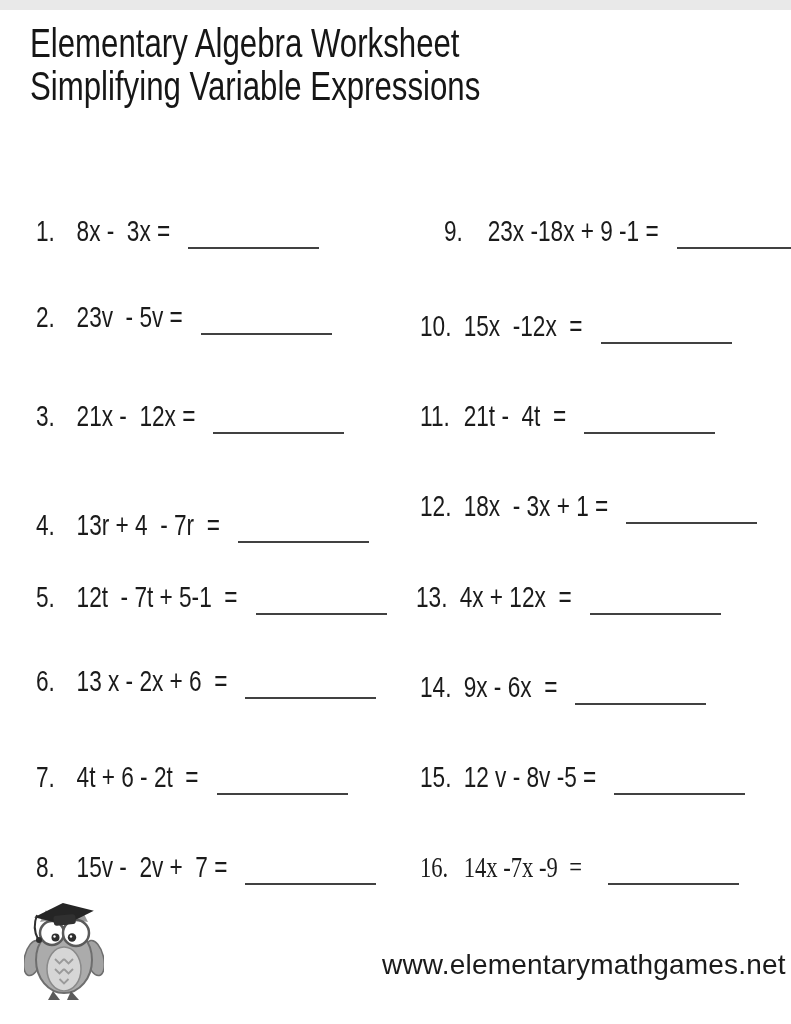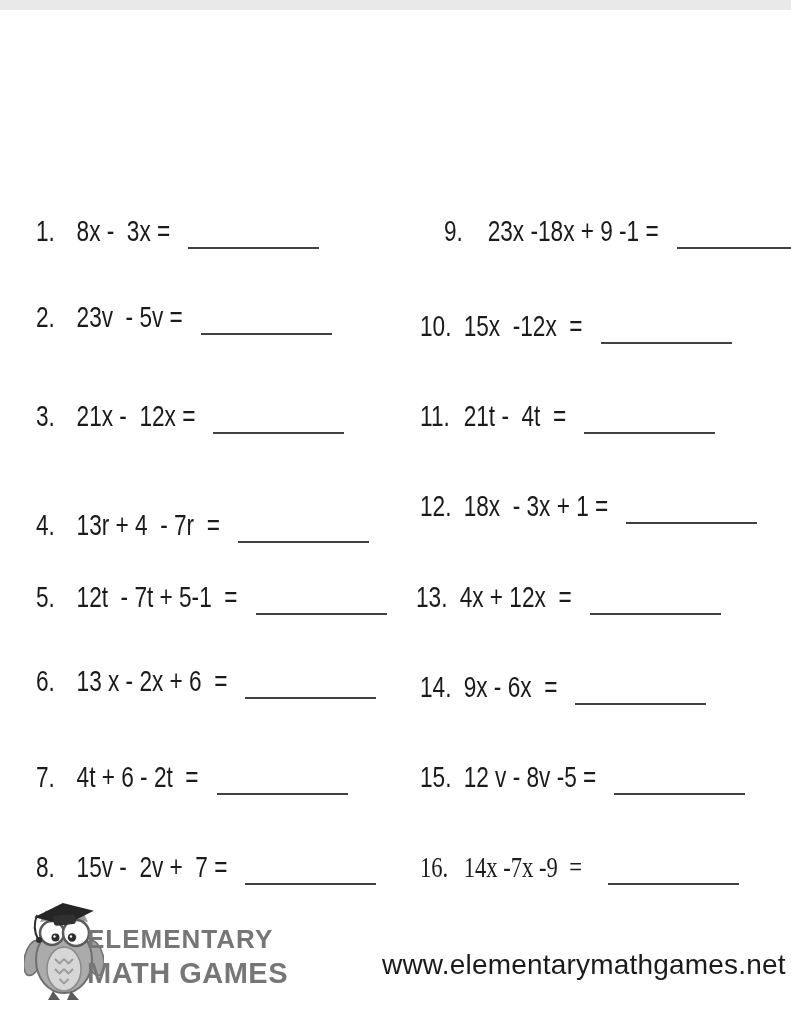--- a/index.html
+++ b/index.html
@@ -51,20 +51,24 @@
     position:absolute;left:382px;top:941px;
     font-size:28px;color:#1b1b1b;letter-spacing:0.2px;margin-top:8px;
   }
 </style>
 </head>
 <body>
 
 <div id="page">
   <div id="scan-edge"></div>
 
+  <div id="title-block">
+    <div class="title-line cond">Elementary Algebra Worksheet</div>
+    <div class="title-line cond">Simplifying Variable Expressions</div>
+  </div>
 
 
   <div id="problems">
       <div class="problem auto-row" style="left: 36px; top: 214px;">
     <span class="mtext cond"><span class="num">1.</span><span class="expr">8x -  3x =</span></span>
     <span class="blank" style="left: 152.221px;"></span>
   </div>
       <div class="problem auto-row" style="left: 36px; top: 300px;">
     <span class="mtext cond"><span class="num">2.</span><span class="expr">23v  - 5v =</span></span>
     <span class="blank" style="left: 164.811px;"></span>
@@ -157,19 +161,15 @@
       <polygon points="40,1 70,12 40,23 10,12" fill="#252525"></polygon>
       <rect x="29" y="13" width="22" height="10" rx="3" fill="#303030"></rect>
     </g>
     <path d="M13 13 q-5 13 1 24" stroke="#2f2f2f" stroke-width="2" fill="none"></path>
     <circle cx="15" cy="38" r="3" fill="#2f2f2f"></circle>
 
     <polygon points="29,89 24,98 36,98" fill="#5a5a5a"></polygon>
     <polygon points="47,89 43,98 55,98" fill="#5a5a5a"></polygon>
   </svg>
 
-  <div id="logo-text">
-    <div id="logo-line1">ELEMENTARY</div>
-    <div id="logo-line2">MATH GAMES</div>
-  </div>
 
   <div id="footer-url">www.elementarymathgames.net</div>
 </div>
 
 </body></html>

